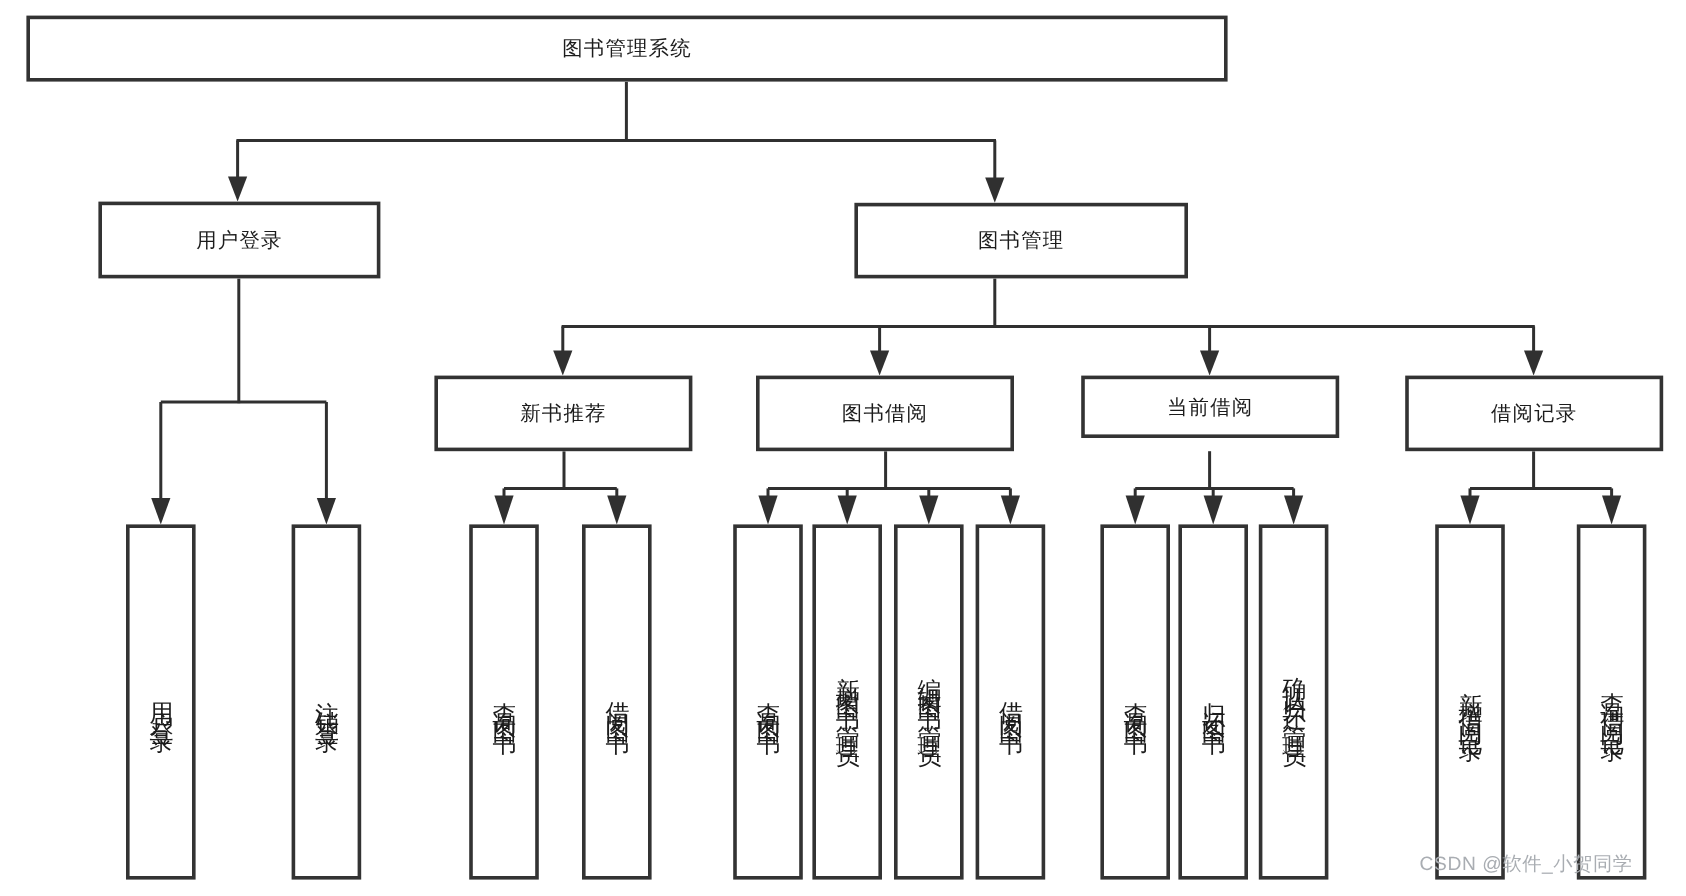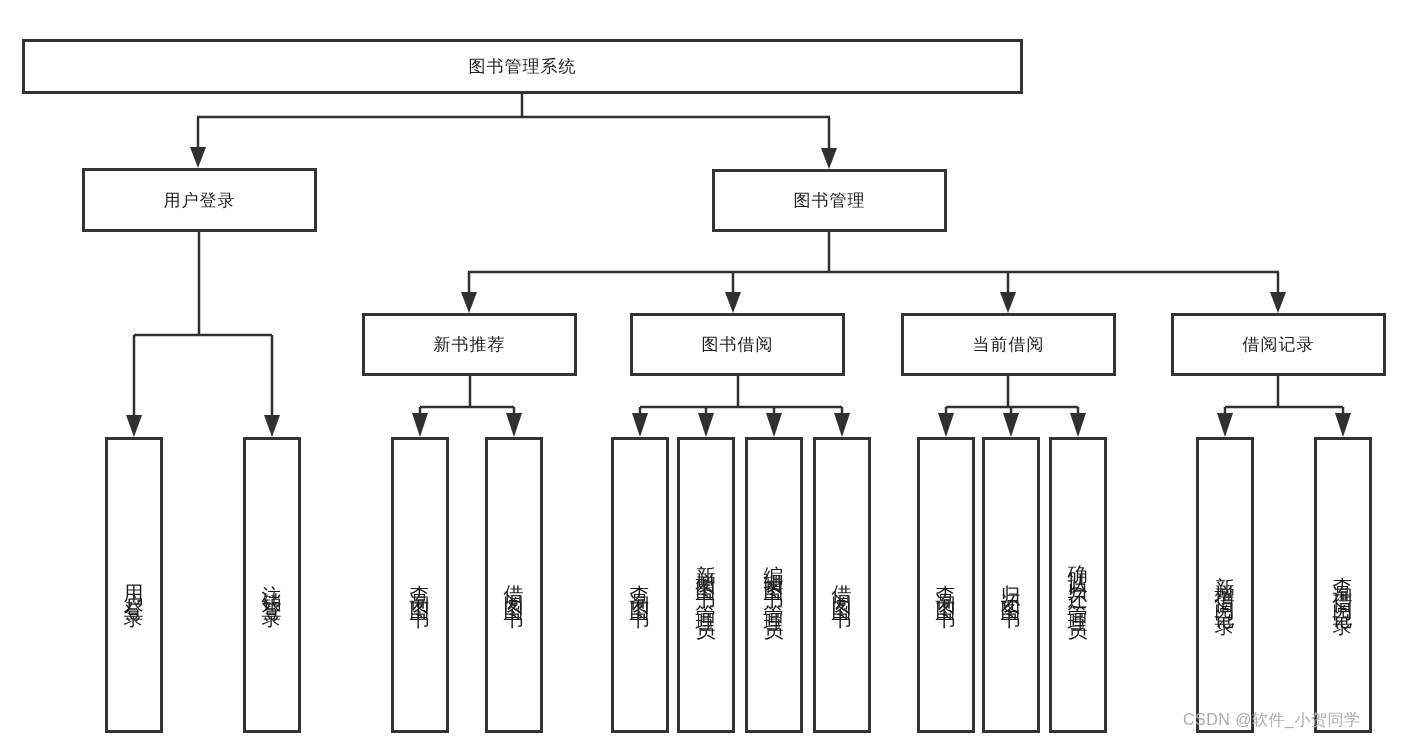--- a/index.html
+++ b/index.html
@@ -24,26 +24,26 @@
   .hnode{font-size:17px;letter-spacing:1px;}
   .vnode{
     top:437px;height:296px;width:58px;
     writing-mode:vertical-rl;
     text-orientation:mixed;
     font-size:20px;
     letter-spacing:8px;
     line-height:1;
   }
   
-  .p-root {left:22px;  top:13px;  width:1001px;height:55px;margin-top:26px;}
+  .p-root {left:22px;  top:13px;  width:1001px;height:55px;}
   .p-login{left:82px;  top:168px; width:235px; height:64px;}
-  .p-mgmt {left:712px; top:169px; width:235px; height:63px;font-family:Liberation Mono, monospace;}
+  .p-mgmt {left:712px; top:169px; width:278px; height:63px;font-family:Liberation Mono, monospace;}
   .p-l3-1 {left:362px; top:313px; width:215px; height:63px;}
   .p-l3-2 {left:630px; top:313px; width:215px; height:63px;}
-  .p-l3-3 {left:901px; top:313px; width:215px; height:63px;}
+  .p-l3-3 {left:901px; top:313px; width:215px; height:52px;}
   .p-l3-4 {left:1171px;top:313px; width:215px; height:63px;}
   
   .p-v1 {left:105px;}
   .p-v2 {left:243px;}
   .p-v3 {left:391px;}
   .p-v4 {left:485px;}
   .p-v5 {left:611px;}
   .p-v6 {left:677px;}
   .p-v7 {left:745px;}
   .p-v8 {left:813px;}

